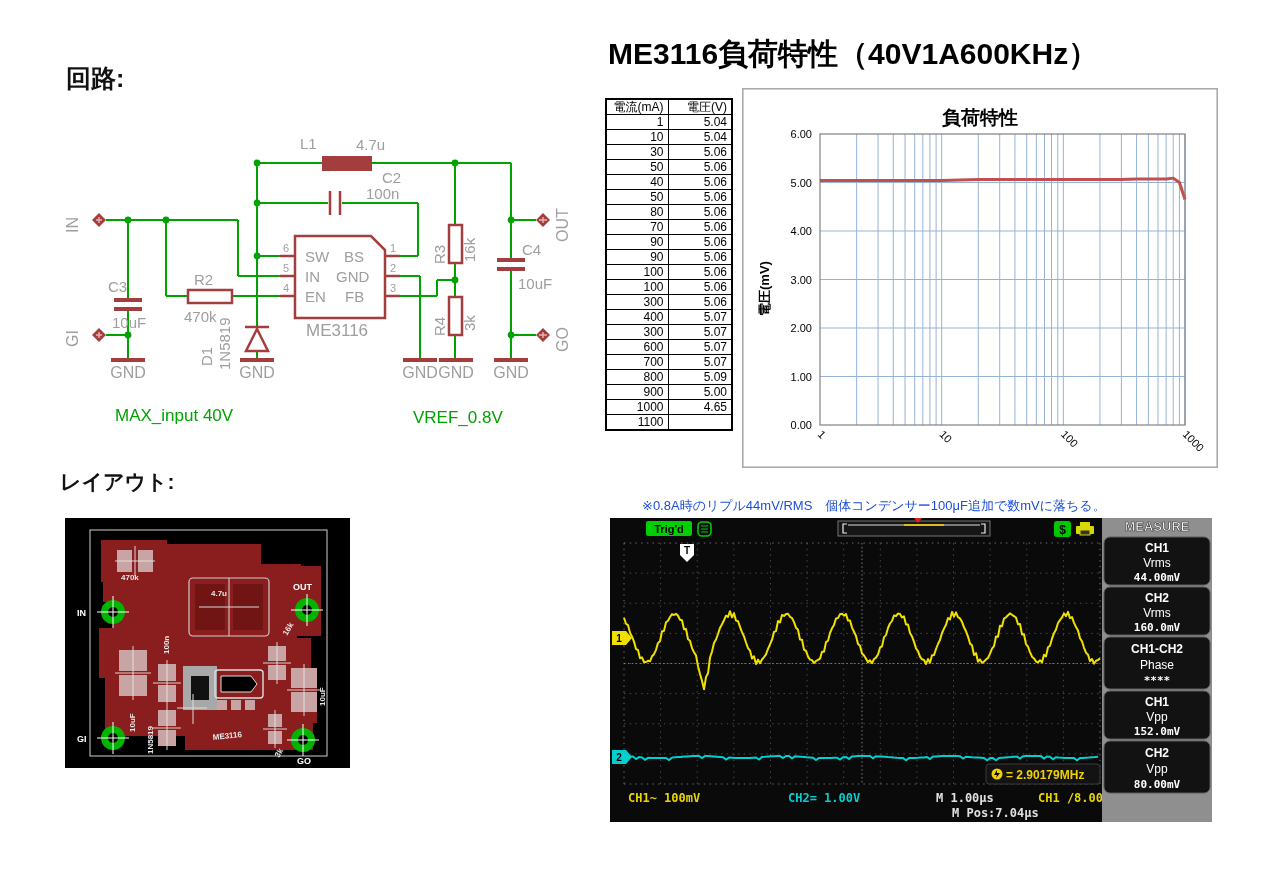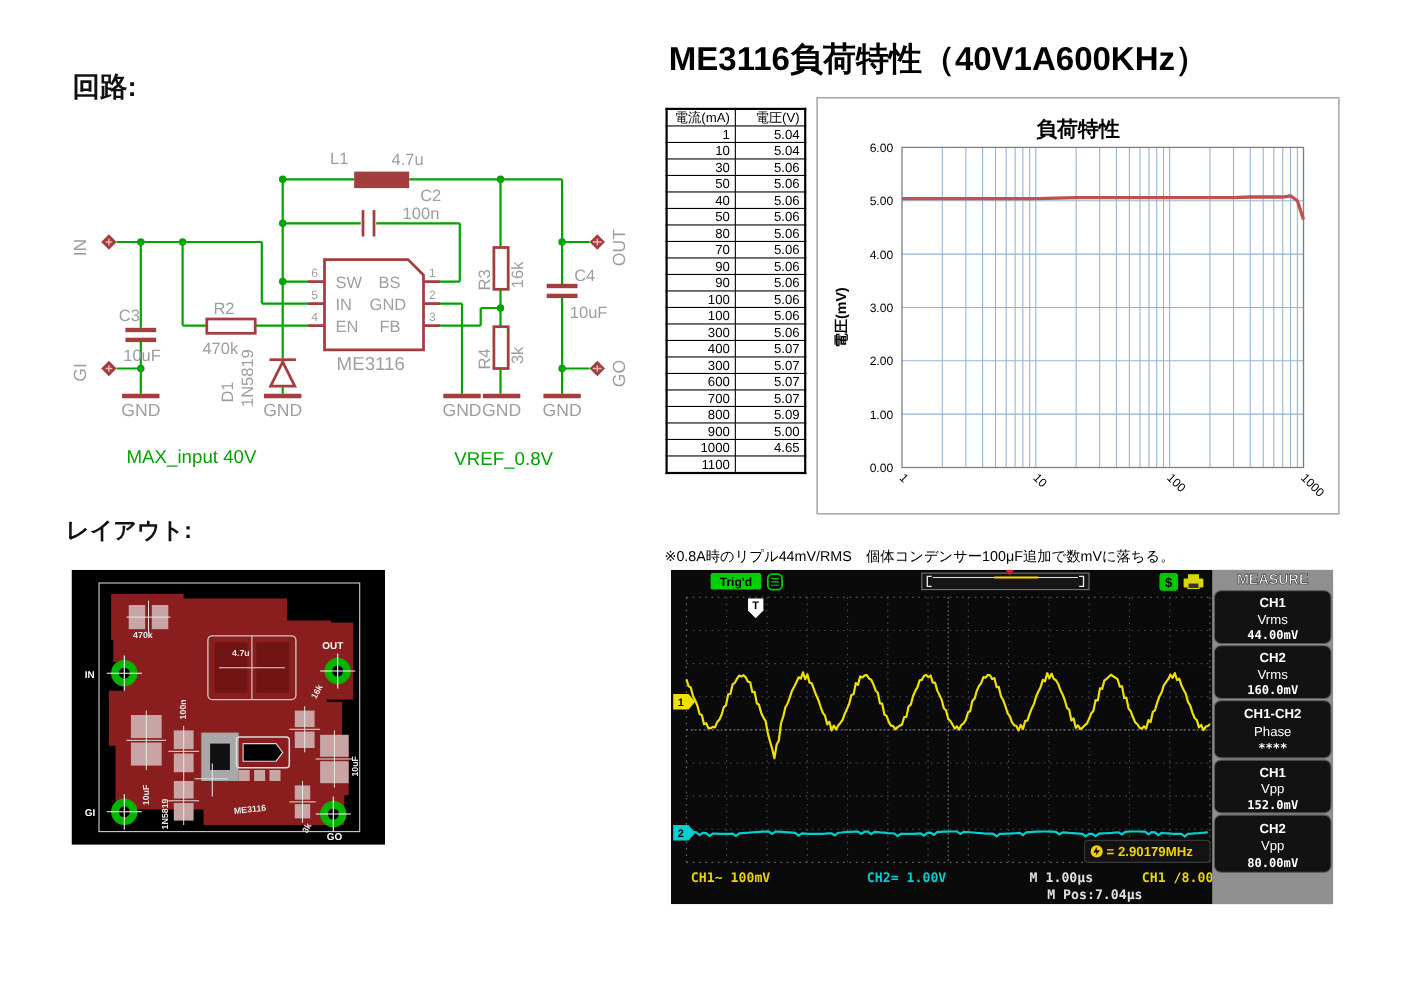--- a/index.html
+++ b/index.html
@@ -3,21 +3,21 @@
 <meta charset="utf-8">
 <style>
   html,body{margin:0;padding:0;background:#fff;}
   #canvas{position:relative;width:1280px;height:896px;background:#fff;overflow:hidden;
           font-family:"Liberation Sans","DejaVu Sans",sans-serif;}
   .abs{position:absolute;}
   .heading{font-weight:bold;color:#111;}
   #circuit-heading{left:66px;top:62px;font-size:25px;}
   #layout-heading{left:60px;top:468px;font-size:21px;}
   #report-title{left:608px;top:34px;font-size:30px;font-weight:bold;color:#000;}
-  #report-note{left:604px;top:497px;font-size:13px;color:#000000;}
+  #report-note{left:642px;top:497px;font-size:13px;color:#1d4ed8;}
   
   #load-table{left:605px;top:98px;border-collapse:collapse;border:2px solid #000;}
   #load-table th,#load-table td{border:1px solid #000;font-size:12px;line-height:12px;
       padding:1px 4px 1px 2px;height:14px;box-sizing:border-box;color:#000;font-weight:normal;}
   #load-table th{width:62px;text-align:right;margin-left:40px;}
   #load-table th+th{width:64px;}
   #load-table td{text-align:right;}
   svg text{font-family:"Liberation Sans","DejaVu Sans",sans-serif;}
   .schlbl{fill:#9e9e9e;font-size:15px;}
   .schlbl-s{fill:#9e9e9e;font-size:11px;}

